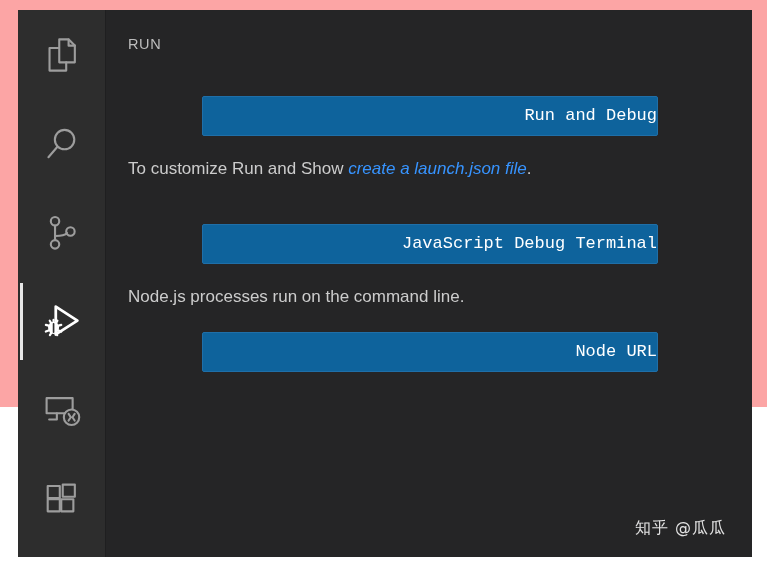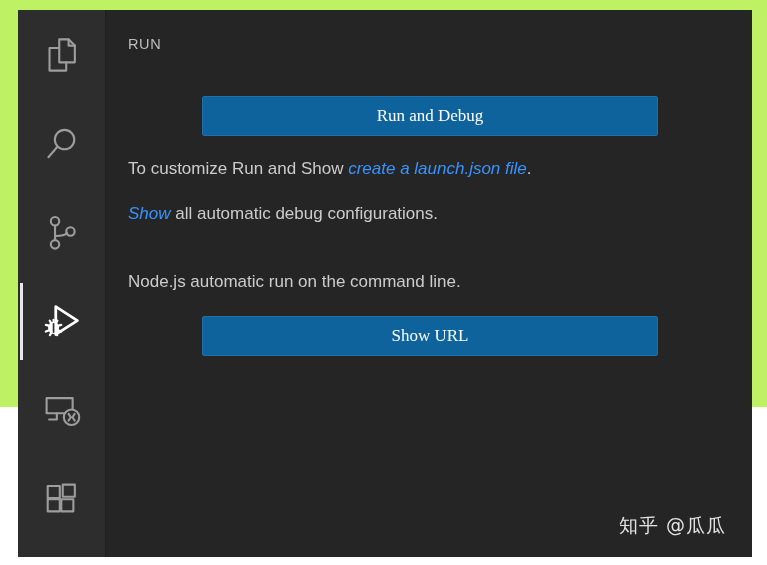--- a/index.html
+++ b/index.html
@@ -9,21 +9,21 @@
     height: 565px;
     overflow: hidden;
     background: #ffffff;
     font-family: "Liberation Sans", sans-serif;
   }
 
   #app {
     position: relative;
     width: 767px;
     height: 407px;
-    background: #bef264;
+    background: #fca5a5;
   }
 
   
   .vscode-window {
     position: absolute;
     left: 18px;
     top: 10px;
     width: 734px;
     height: 547px;
     background: #252526;
@@ -103,22 +103,22 @@
   .wv-button {
     display: block;
     width: 456px;
     margin: 0 auto;
     padding: 8px 0 9px 0;
     background: #0e639c;
     color: #ffffff;
     border: 1px solid #1f6fa8;
     border-radius: 2px;
     font-size: 17px;
-    font-family: Liberation Serif, serif;
-    text-align: center;
+    font-family: Liberation Mono, monospace;
+    text-align: right;
     cursor: pointer;
     line-height: 1.25;
     box-sizing: border-box;
   }
 
   .wv-text {
     color: #cccccc;
     font-size: 17px;
     line-height: 1.45;
     max-width: 540px;
@@ -134,21 +134,21 @@
   .gap-b { height: 20px; }
   .gap-c { height: 22px; }
   .gap-d { height: 21px; }
   .gap-e { height: 22px; }
 
   
   .watermark {
     position: absolute;
     right: 26px;
     bottom: 18px;
-    font-size: 19px;
+    font-size: 16px;
     color: #e3e3e3;
     letter-spacing: 1px;
     font-family: "DejaVu Sans", sans-serif;
     white-space: nowrap;
     pointer-events: none;
   }
 </style>
 </head>
 <body>
 
@@ -246,36 +246,34 @@
         <button class="wv-button">Run and Debug</button>
 
         <div class="gap-a"></div>
 
         <div class="wv-text">
           <span>To customize Run and Show </span><a class="wv-link">create a launch.json file</a><span>.</span>
         </div>
 
         <div class="gap-b"></div>
 
+
+        <div class="gap-c"></div>
+
+        <button class="wv-button">JavaScript Debug Terminal</button>
+
+        <div class="gap-d"></div>
+
         <div class="wv-text">
-          <a class="wv-link">Show</a><span> all automatic debug configurations.</span>
+          <div>Node.js processes run on the command line.</div>
         </div>
 
-        <div class="gap-c"></div>
-
-
-        <div class="gap-d"></div>
-
-        <div class="wv-text">
-          <div>Node.js automatic run on the command line.</div>
-        </div>
-
         <div class="gap-e"></div>
 
-        <button class="wv-button">Show URL</button>
+        <button class="wv-button">Node URL</button>
 
       </div>
 
       <div class="watermark">知乎 @瓜瓜</div>
 
     </div>
   </div>
 </div>
 
 </body></html>

